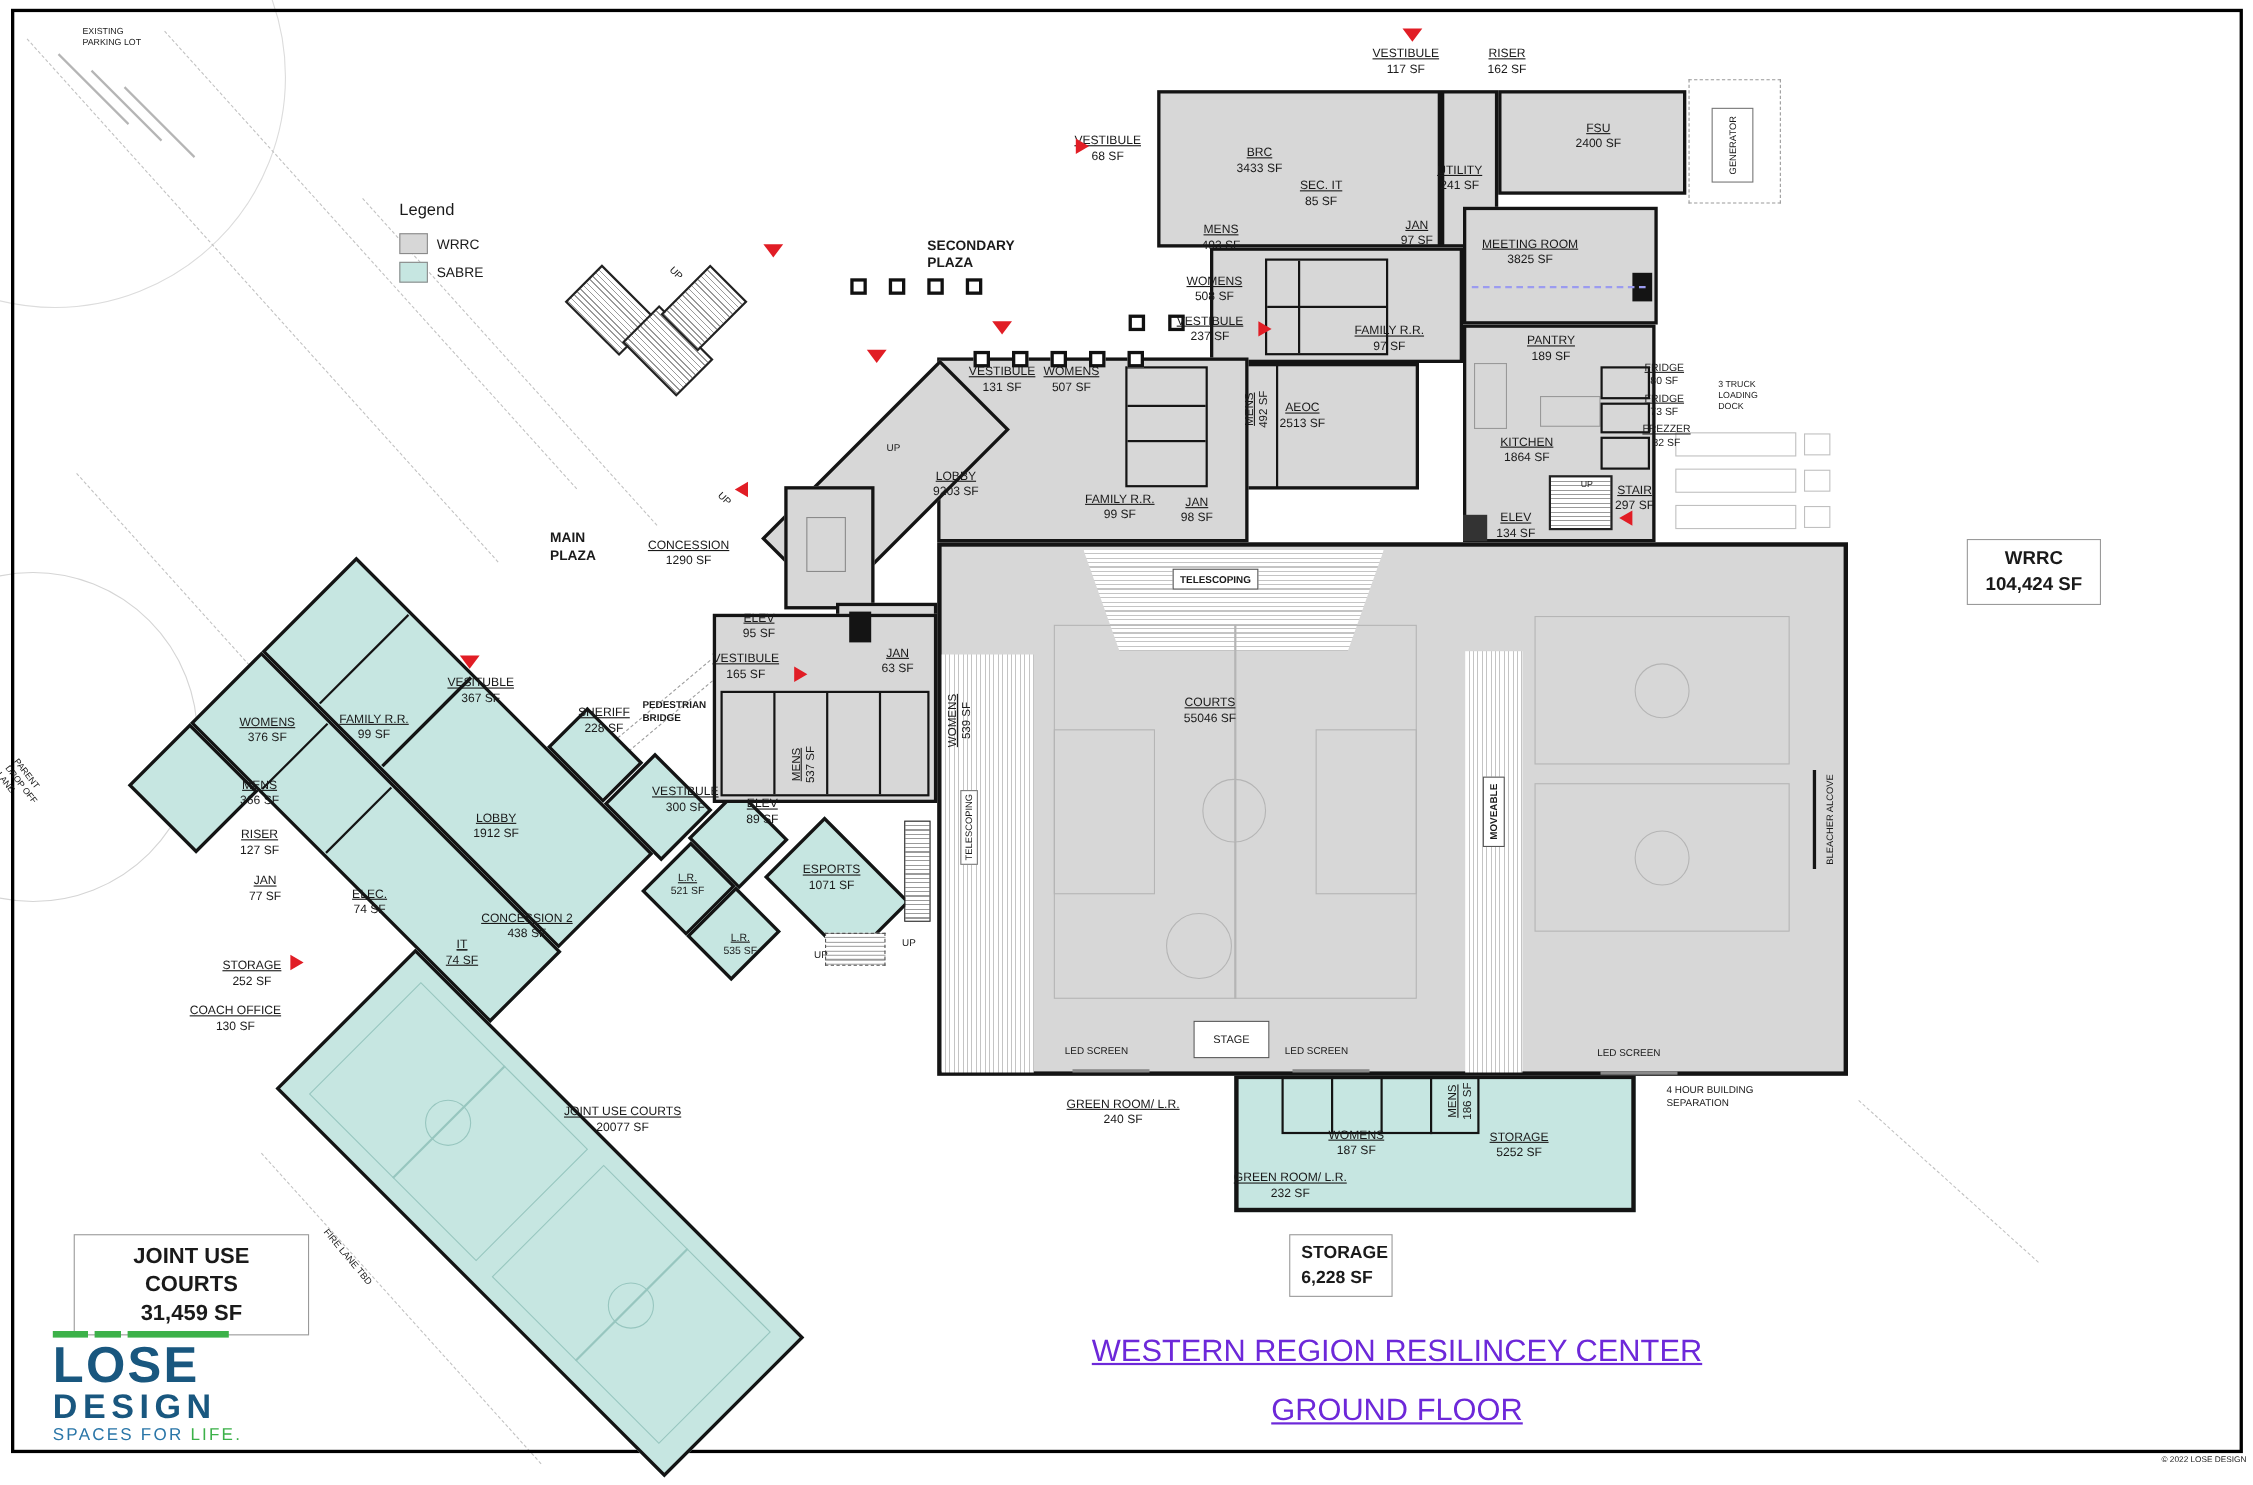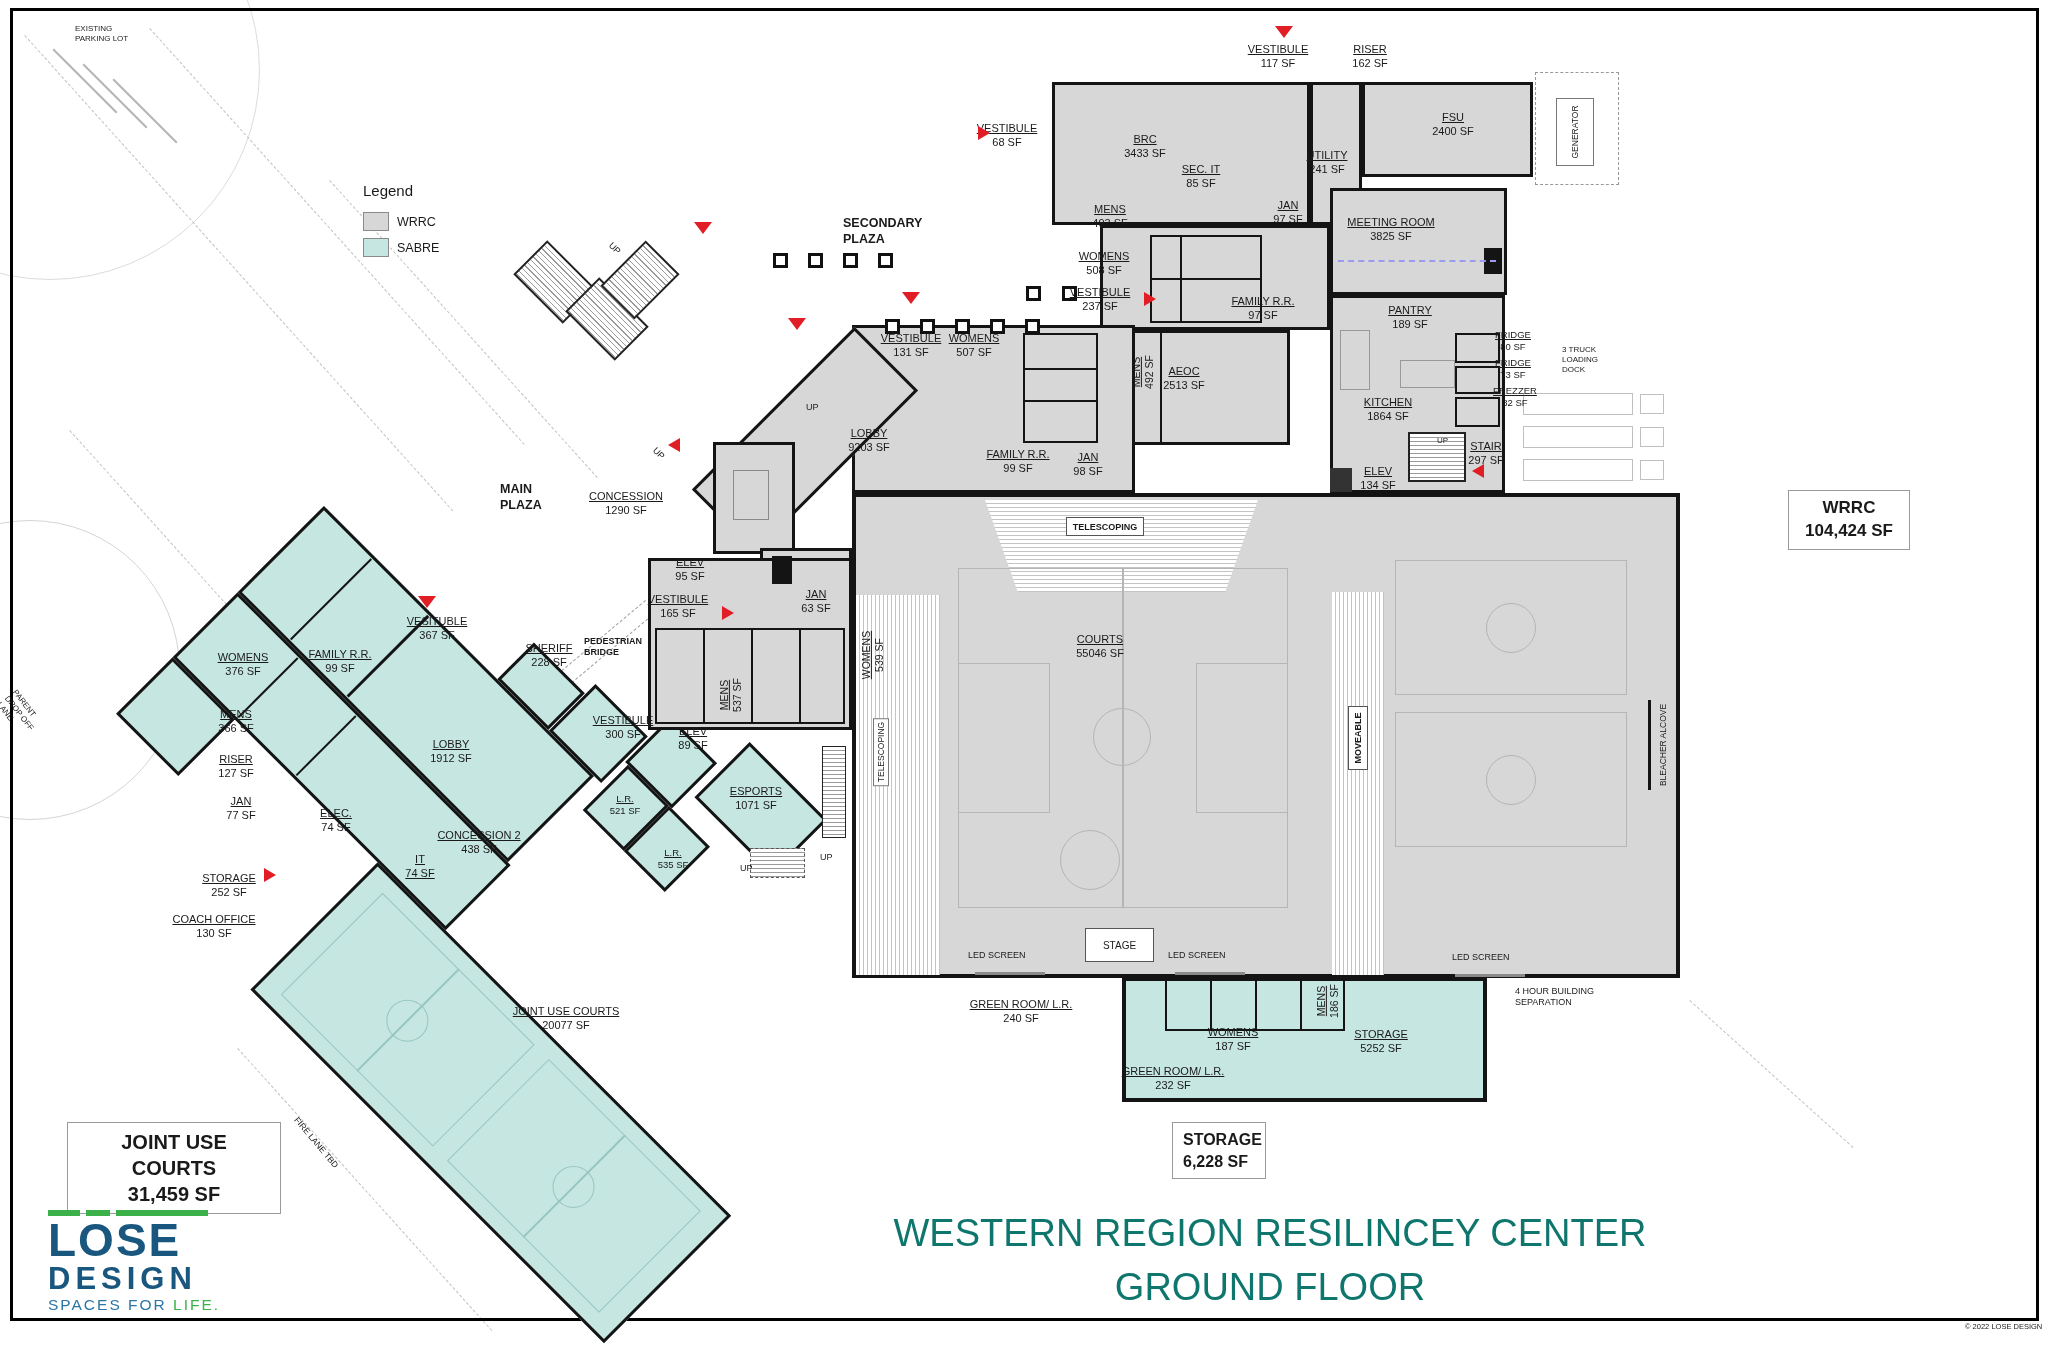--- a/index.html
+++ b/index.html
@@ -35,22 +35,22 @@
   .dash{position:absolute;border-top:1.5px dashed #c2c2c2;transform-origin:0 0;z-index:2;}
   .dashd{position:absolute;border-top:1.5px dashed #9e9e9e;transform-origin:0 0;z-index:8;}
   .boxlabel{position:absolute;background:#fff;border:1px solid #555;font-size:9px;font-weight:600;
       display:flex;align-items:center;justify-content:center;z-index:35;white-space:nowrap;}
   .sumbox{position:absolute;background:#fff;border:1px solid #9a9a9a;z-index:45;padding:6px 10px;
       font-weight:bold;text-align:center;}
   .stair{position:absolute;border:2px solid #222;box-sizing:border-box;z-index:14;
       background:repeating-linear-gradient(180deg,#fff 0 3px,#9a9a9a 3px 4px);}
   .stairR{transform:rotate(45deg);}
   #sabreGroup{position:absolute;left:430px;top:612px;transform:rotate(45deg);transform-origin:0 0;z-index:9;}
-  #title1,#title2{position:absolute;left:1270px;transform:translateX(-50%);font-size:38px;color:#0f766e;
-      white-space:nowrap;z-index:50;}
+  #title1,#title2{position:absolute;left:1270px;transform:translateX(-50%);font-size:28px;color:#6d28d9;
+      white-space:nowrap;z-index:50;text-decoration:underline;}
   #stamp{position:absolute;left:1944px;transform:translateX(-50%);text-align:center;z-index:50;}
   .legendrow{position:absolute;display:flex;align-items:center;gap:8px;z-index:30;}
   .swatch{width:24px;height:17px;border:1px solid #8a8a8a;}
   #logo{position:absolute;left:48px;top:1210px;z-index:50;}
   .bars{display:flex;gap:6px;height:6px;margin-bottom:1px;}
   .bars div{height:6px;background:#3cb149;}
   #logoWord1{font-size:46px;font-weight:bold;color:#19577f;letter-spacing:2px;line-height:1.0;}
   #logoWord2{font-size:31px;font-weight:bold;color:#19577f;letter-spacing:5px;line-height:1.05;}
   #logoTag{font-size:15.5px;color:#2a76a8;letter-spacing:2px;}
   #logoTag .green{color:#3cb149;}

